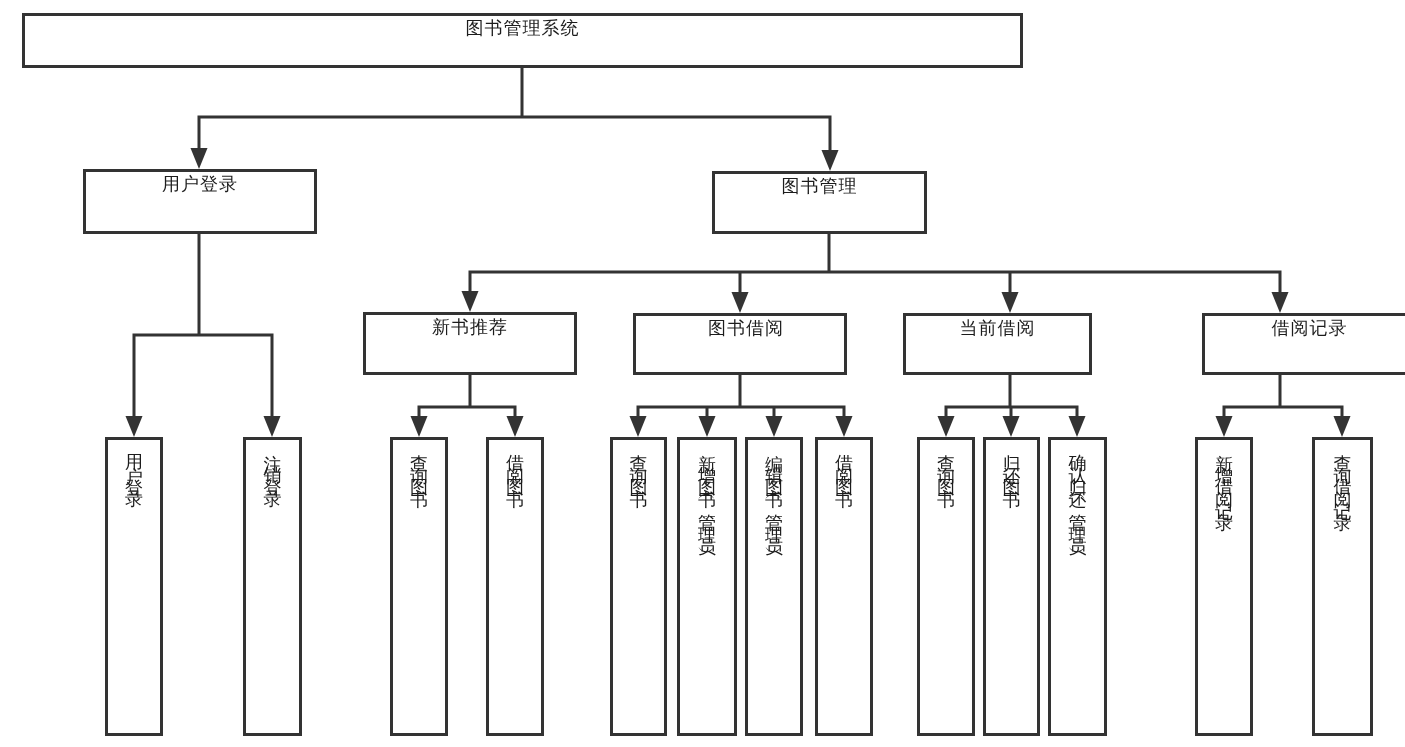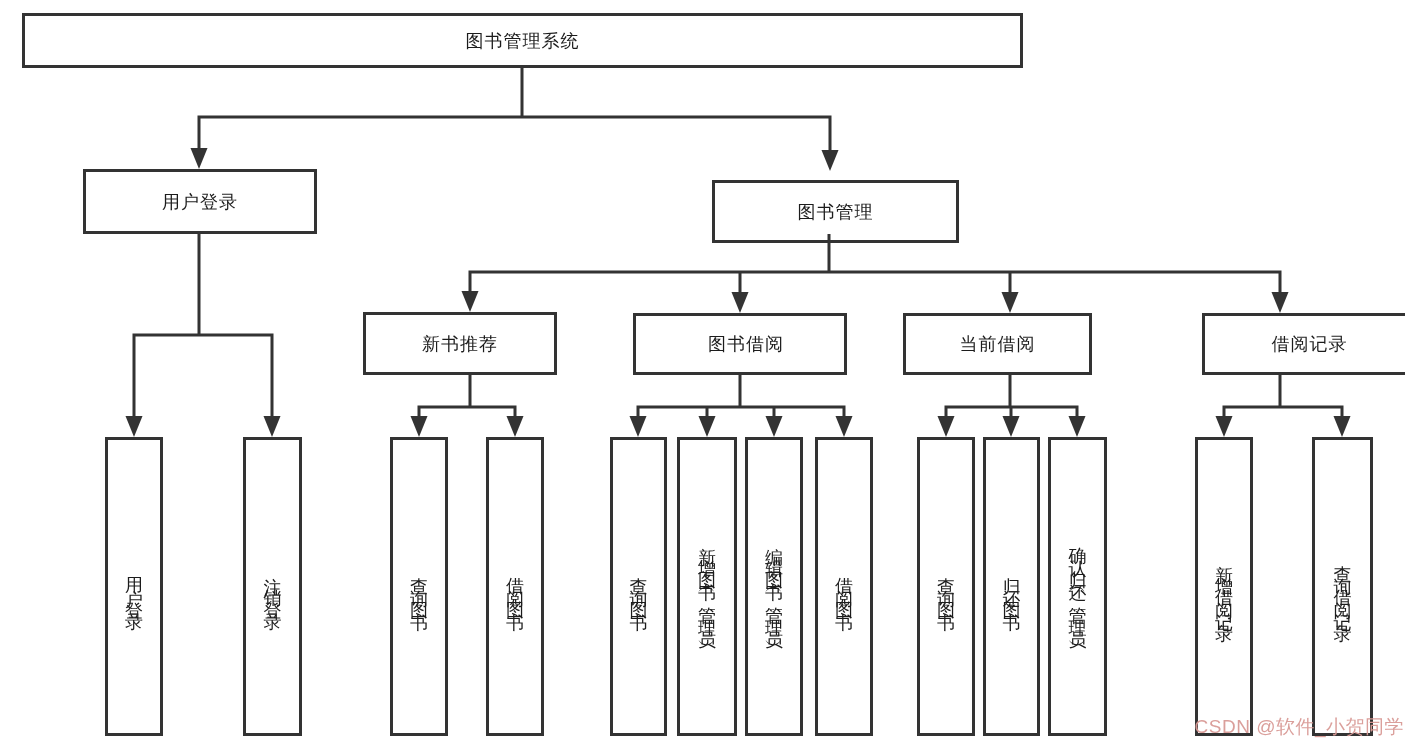--- a/index.html
+++ b/index.html
@@ -35,21 +35,21 @@
   .connectors polygon{
     fill:var(--line);
     stroke:none;
   }
   .node{
     position:absolute;
     box-sizing:border-box;
     border:3px solid var(--line);
     background:transparent;
     display:flex;
-    align-items:center;
+    align-items:flex-start;
     justify-content:center;
     z-index:3;
   }
   .node .label{
     color:var(--text);
     font-size:18px;
     font-weight:500;
     letter-spacing:1px;
     white-space:nowrap;
   }
@@ -119,25 +119,25 @@
     </g>
   </svg>
 
   <div class="node" style="left:22px;top:13px;width:1001px;height:55px;">
     <span class="label">图书管理系统</span>
   </div>
 
   <div class="node" style="left:83px;top:169px;width:234px;height:65px;">
     <span class="label">用户登录</span>
   </div>
-  <div class="node" style="left:712px;top:180px;width:247px;height:63px;">
+  <div class="node" style="left:712px;top:171px;width:215px;height:63px;">
     <span class="label">图书管理</span>
   </div>
 
-  <div class="node" style="left:363px;top:312px;width:194px;height:63px;">
+  <div class="node" style="left:363px;top:312px;width:214px;height:63px;">
     <span class="label">新书推荐</span>
   </div>
   <div class="node" style="left:633px;top:313px;width:214px;height:62px;padding-left:12px;">
     <span class="label">图书借阅</span>
   </div>
   <div class="node" style="left:903px;top:313px;width:189px;height:62px;">
     <span class="label">当前借阅</span>
   </div>
   <div class="node" style="left:1172px;top:313px;width:215px;height:62px;margin-left:30px;">
     <span class="label">借阅记录</span>
@@ -180,15 +180,14 @@
     <span class="vlabel">确认归还（管理员）</span>
   </div>
 
   <div class="node leaf" style="left:1195px;top:437px;width:58px;height:299px;">
     <span class="vlabel">新增借阅记录</span>
   </div>
   <div class="node leaf" style="left:1312px;top:437px;width:61px;height:299px;">
     <span class="vlabel">查询借阅记录</span>
   </div>
 
-  <div class="watermark">CSDN @软件_小贺同学</div>
 
 </div>
 
 </body></html>

